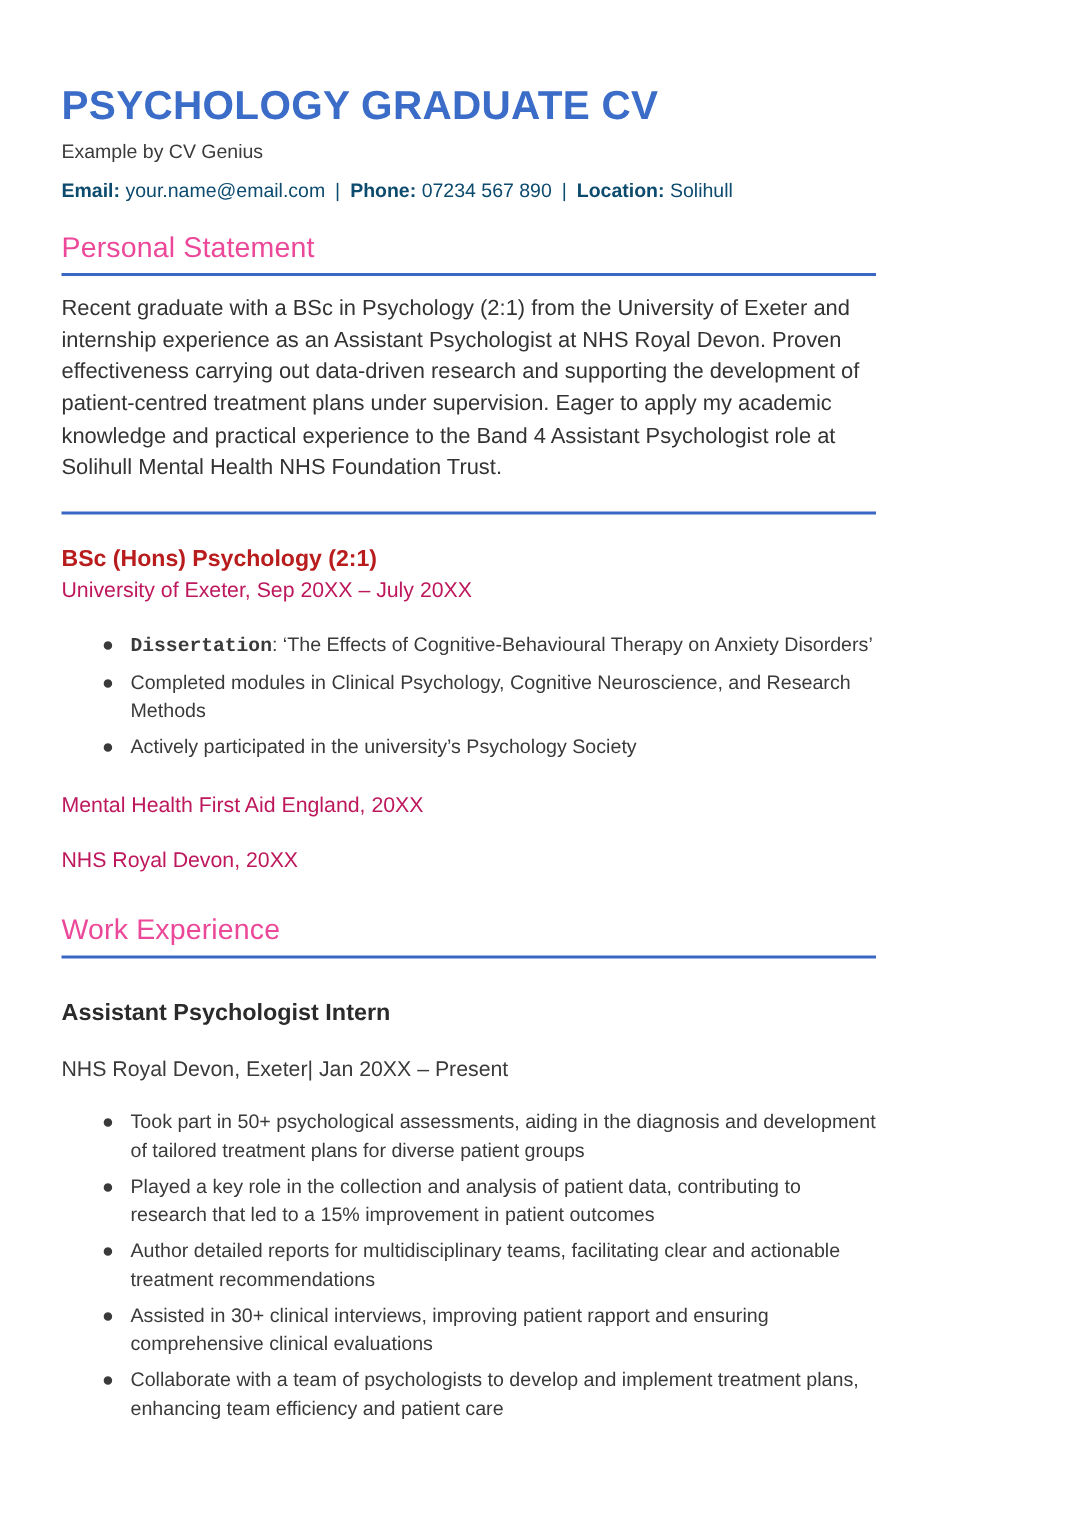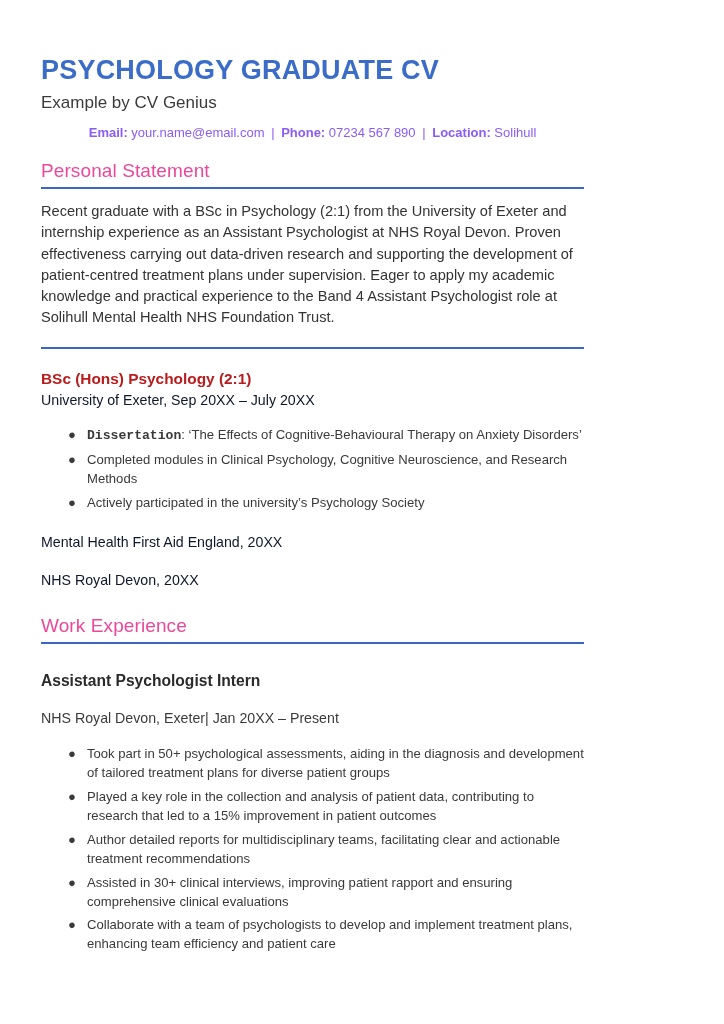--- a/index.html
+++ b/index.html
@@ -27,33 +27,32 @@
   
   .cv-name {
     font-size: 27px;
     font-weight: bold;
     color: #3a6cc8;
     letter-spacing: 0.2px;
     line-height: 1.1;
     margin: 0 0 6px 0;
   }
   .cv-byline {
-    font-size: 17px;
+    font-size: 13px;
     font-weight: normal;
     color: #3b3b3b;
     line-height: 1.35;
     margin: 0 0 9px 0;
   }
   .cv-contact {
     font-size: 13px;
-    color: #8b5cf6;
+    color: #0c4a6e;
     line-height: 1.35;
     margin: 0 0 18px 0;
     white-space: nowrap;
-    text-align: center;
   }
   .cv-contact .lbl { font-weight: bold; }
   .cv-contact .sep { padding: 0 3px; }
 
   
   .section { margin-top: 0; }
   .section-title {
     font-size: 19px;
     font-weight: normal;
     color: #ec4899;
@@ -82,21 +81,21 @@
   .entry-title {
     font-size: 15.4px;
     font-weight: bold;
     color: #b91c1c;
     line-height: 1.35;
     margin: 0 0 1px 0;
   }
   .entry-sub {
     font-size: 14.2px;
     font-weight: normal;
-    color: #0f172a;
+    color: #be185d;
     line-height: 1.38;
     margin: 0;
   }
 
   .job-title {
     font-size: 15.6px;
     font-weight: 600;
     color: #2b2b2b;
     line-height: 1.35;
     margin: 0 0 0 0;

